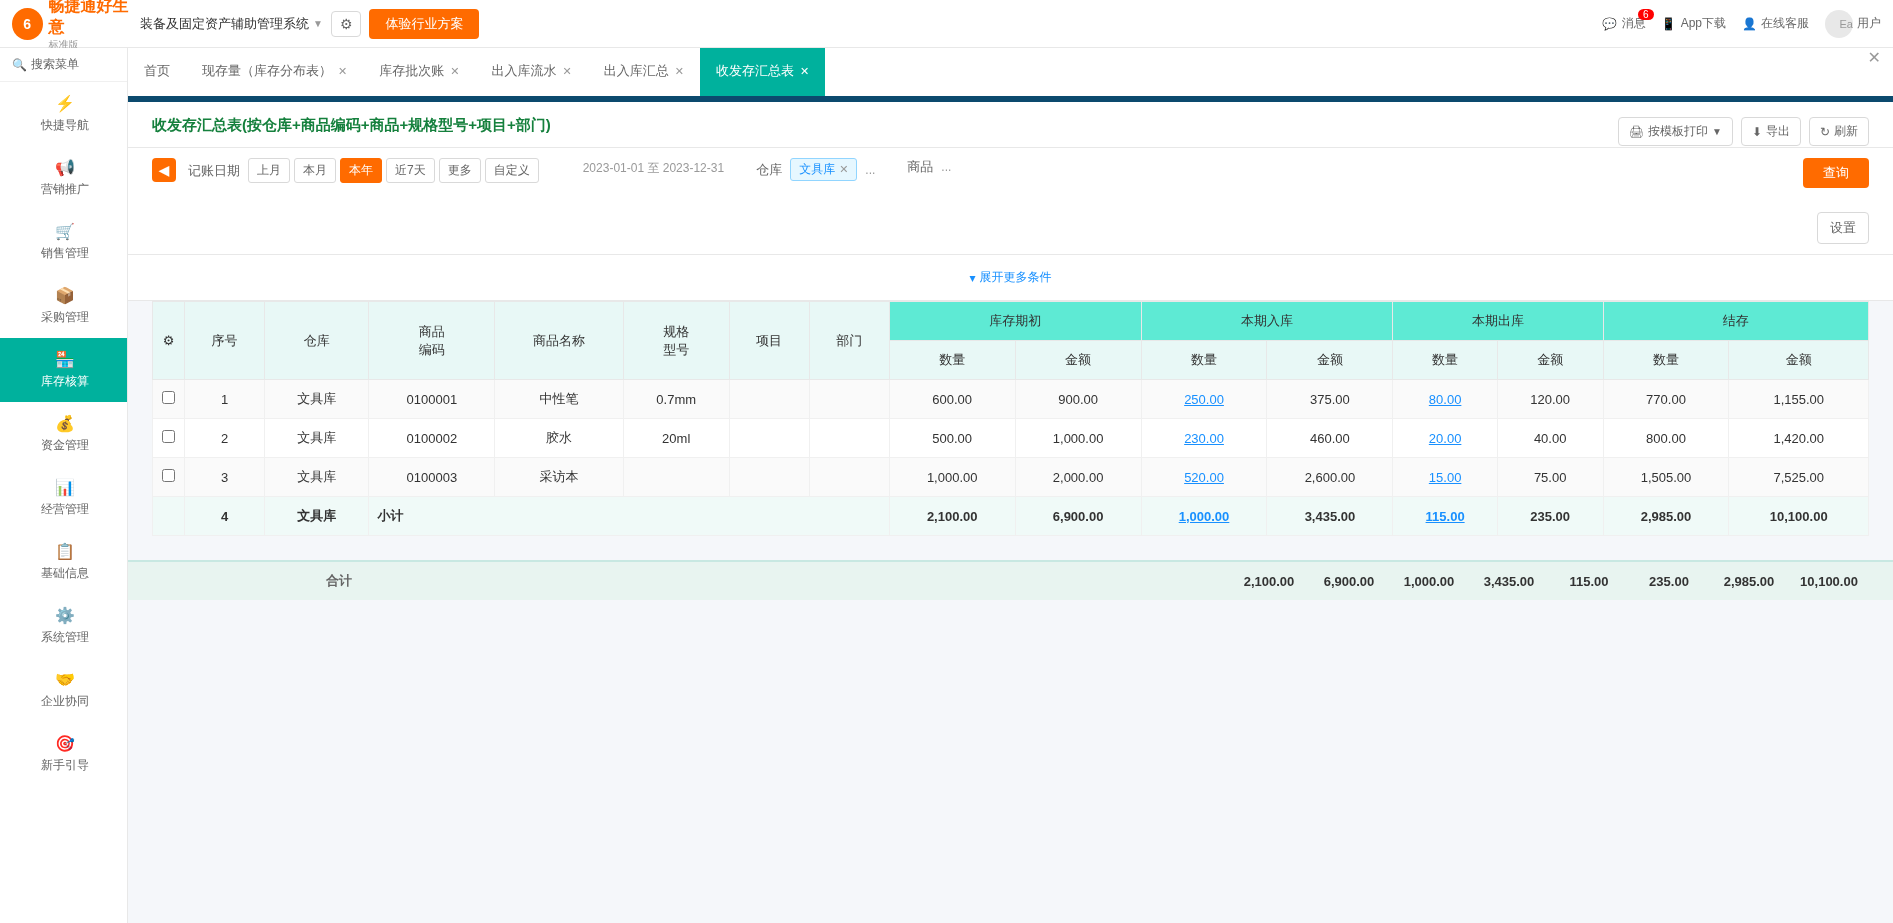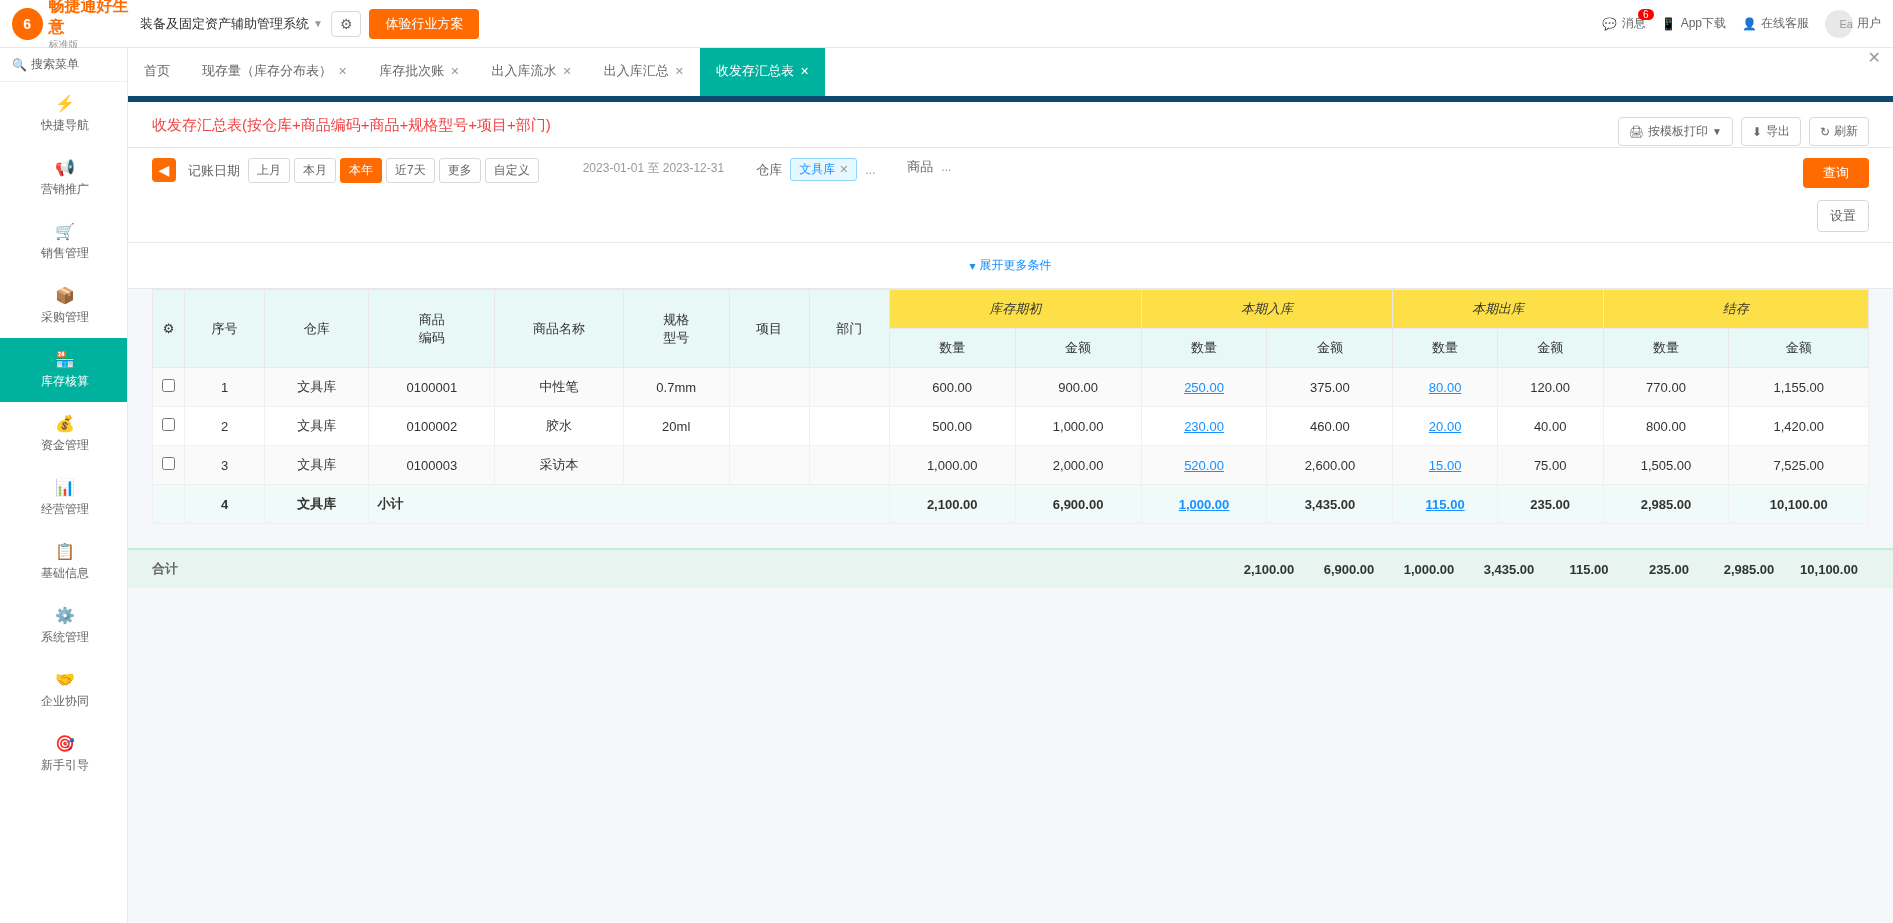--- a/index.html
+++ b/index.html
@@ -32,49 +32,49 @@
 
     
     .tabs-bar { display: flex; background: #fff; border-bottom: 6px solid #0c4a6e; padding: 0 0; flex-shrink: 0; }
     .tab { display: flex; align-items: center; padding: 14px 16px; font-size: 13px; color: #666; cursor: pointer; border-bottom: 2px solid transparent; white-space: nowrap; gap: 6px; }
     .tab.active { color: #fff; background: #00b19d; border-bottom-color: #00b19d; }
     .tab-close { font-size: 11px; color: #999; cursor: pointer; }
     .tabs-close-all { margin-left: auto; padding: 0 12px; color: #999; cursor: pointer; font-size: 16px; }
 
     
     .page-content { flex: 1; overflow-y: auto; padding: 0; background: #f5f7fa; }
-    .page-title { font-size: 15px; font-weight: normal; color: #ef4444; padding-bottom: 12px; }
+    .page-title { font-size: 15px; font-weight: bold; color: #15803d; padding-bottom: 12px; }
     .filter-label { color: #666; font-size: 13px; white-space: nowrap; }
     .filter-toggle-btn { width: 24px; height: 24px; background: #ff6b00; border: none; border-radius: 4px; cursor: pointer; display: flex; align-items: center; justify-content: center; color: #fff; font-size: 14px; flex-shrink: 0; }
     .date-options { display: flex; align-items: center; gap: 4px; }
     .date-btn { padding: 3px 8px; border: 1px solid #d9d9d9; border-radius: 3px; background: #fff; cursor: pointer; font-size: 12px; color: #666; }
     .date-btn.active { background: #ff6b00; color: #fff; border-color: #ff6b00; }
     .date-range { font-size: 12px; color: #999; margin-top: 2px; margin-left: 40px; }
     .warehouse-tag { display: flex; align-items: center; background: #e6f7ff; border: 1px solid #91d5ff; border-radius: 3px; padding: 2px 8px; gap: 4px; font-size: 12px; color: #1890ff; }
     .tag-close { cursor: pointer; color: #999; font-size: 11px; }
     .filter-extra { color: #999; font-size: 12px; cursor: pointer; }
     .query-btn { background: #ff6b00; border: none; border-radius: 4px; padding: 6px 20px; color: #fff; font-size: 13px; cursor: pointer; }
     .set-btn { background: #fff; border: 1px solid #d9d9d9; border-radius: 4px; padding: 6px 12px; color: #666; font-size: 13px; cursor: pointer; margin-top: 4px; }
     .expand-btn { display: flex; align-items: center; gap: 4px; color: #1890ff; font-size: 12px; cursor: pointer; border: none; background: none; margin: 8px auto; }
     .action-btn { background: #fff; border: 1px solid #d9d9d9; border-radius: 4px; padding: 5px 10px; color: #666; font-size: 12px; cursor: pointer; display: flex; align-items: center; gap: 4px; }
 
     
     .table-container { margin: 0; padding: 0 24px 24px; background: #f5f7fa; }
     .data-table { width: 100%; border-collapse: collapse; background: #fff; font-size: 13px; }
     .data-table th { background: #e8f8f6; color: #333; font-weight: 500; padding: 10px 8px; text-align: center; border: 1px solid #e8e8e8; white-space: nowrap; }
-    .data-table th.group-header { background: #fde047; font-style: italic; }
+    .data-table th.group-header { background: #5eead4; }
     .data-table td { padding: 10px 8px; text-align: center; border: 1px solid #f0f0f0; color: #333; white-space: nowrap; }
     .data-table tr:nth-child(odd) td { background: #fafafa; }
     .data-table tr:nth-child(even) td { background: #fff; }
     .data-table tr.subtotal td { background: #f0faf8; font-weight: bold; }
     .num-link { color: #1890ff; text-decoration: underline; cursor: pointer; }
 
     
     .page-footer { background: #e8f4f0; border-top: 2px solid #c8e8e2; padding: 10px 24px; display: flex; align-items: center; position: sticky; bottom: 0; }
-    .footer-label { color: #666; font-size: 13px; font-weight: bold; width: 200px; }
+    .footer-label { color: #666; font-size: 13px; font-weight: bold; width: 200px; text-align: right; }
     .footer-nums { display: flex; gap: 0; flex: 1; justify-content: flex-end; }
     .footer-cell { min-width: 80px; text-align: center; font-weight: bold; font-size: 13px; color: #333; padding: 0 8px; }
     .expand-row { text-align: center; padding: 6px; background: #fff; border-bottom: 1px solid #e8e8e8; }
   </style>
 </head>
 <body>
 
 <div class="app-wrapper">
 
   <div class="top-bar">
@@ -240,21 +240,21 @@
             <div class="warehouse-tag">
               <span>文具库</span>
               <span class="tag-close">✕</span>
             </div>
             <span class="filter-extra">...</span>
           </div>
           <div style="display:flex;align-items:center;gap:8px;margin-left:20px;">
             <span class="filter-label">商品</span>
             <span class="filter-extra">...</span>
           </div>
-          <div style="margin-left:auto;display:flex;flex-direction:column;gap:8px;align-items:flex-end;">
+          <div style="margin-left:auto;display:flex;flex-direction:column;gap:20px;align-items:flex-end;">
             <button class="query-btn">查询</button>
             <button class="set-btn">设置</button>
           </div>
         </div>
 
         <div class="expand-row">
           <button class="expand-btn">
             <span>▾</span>
             <span>展开更多条件</span>
           </button>

